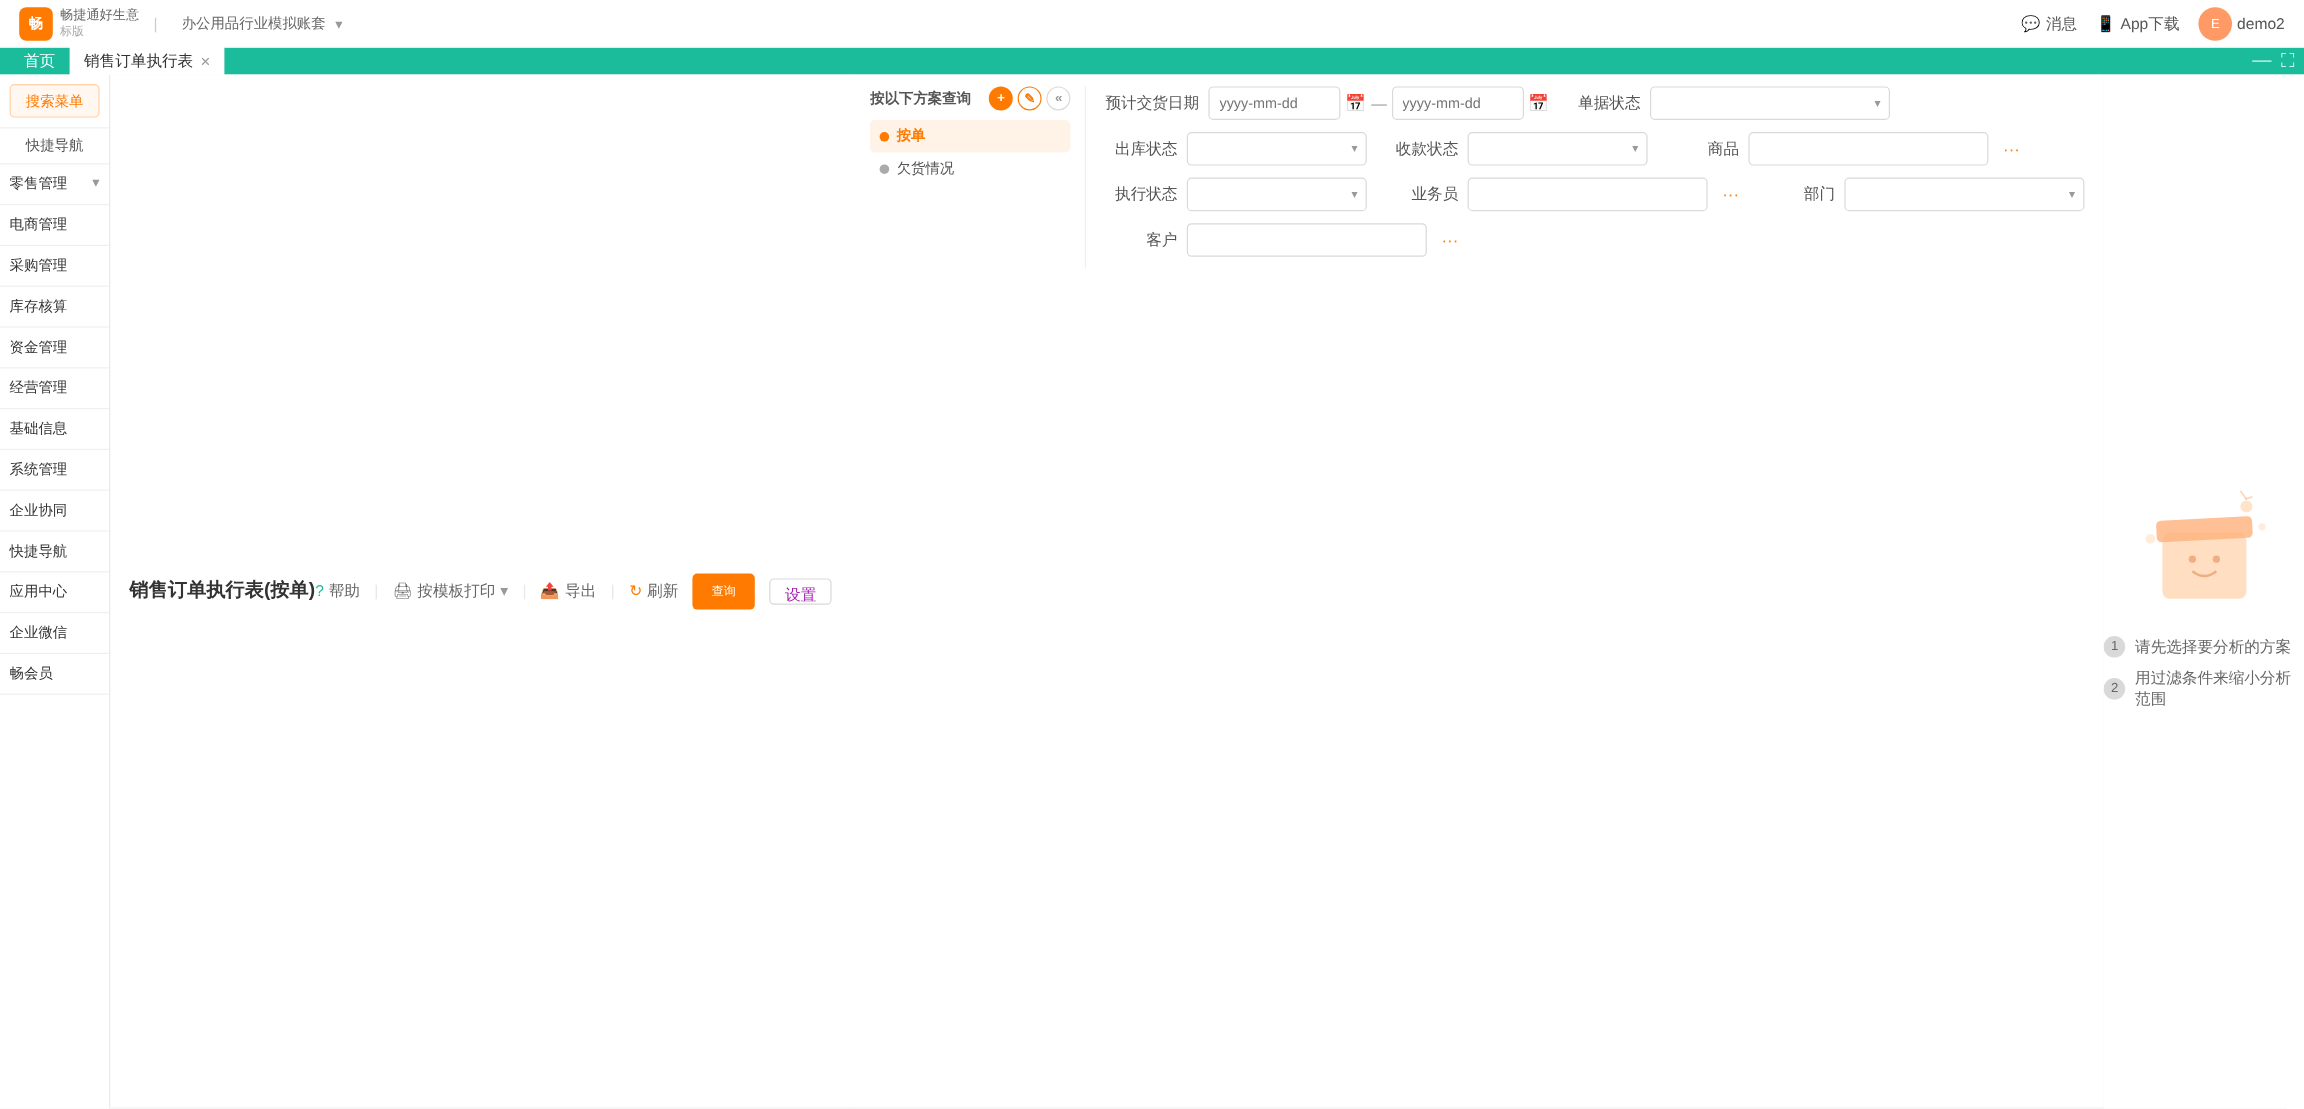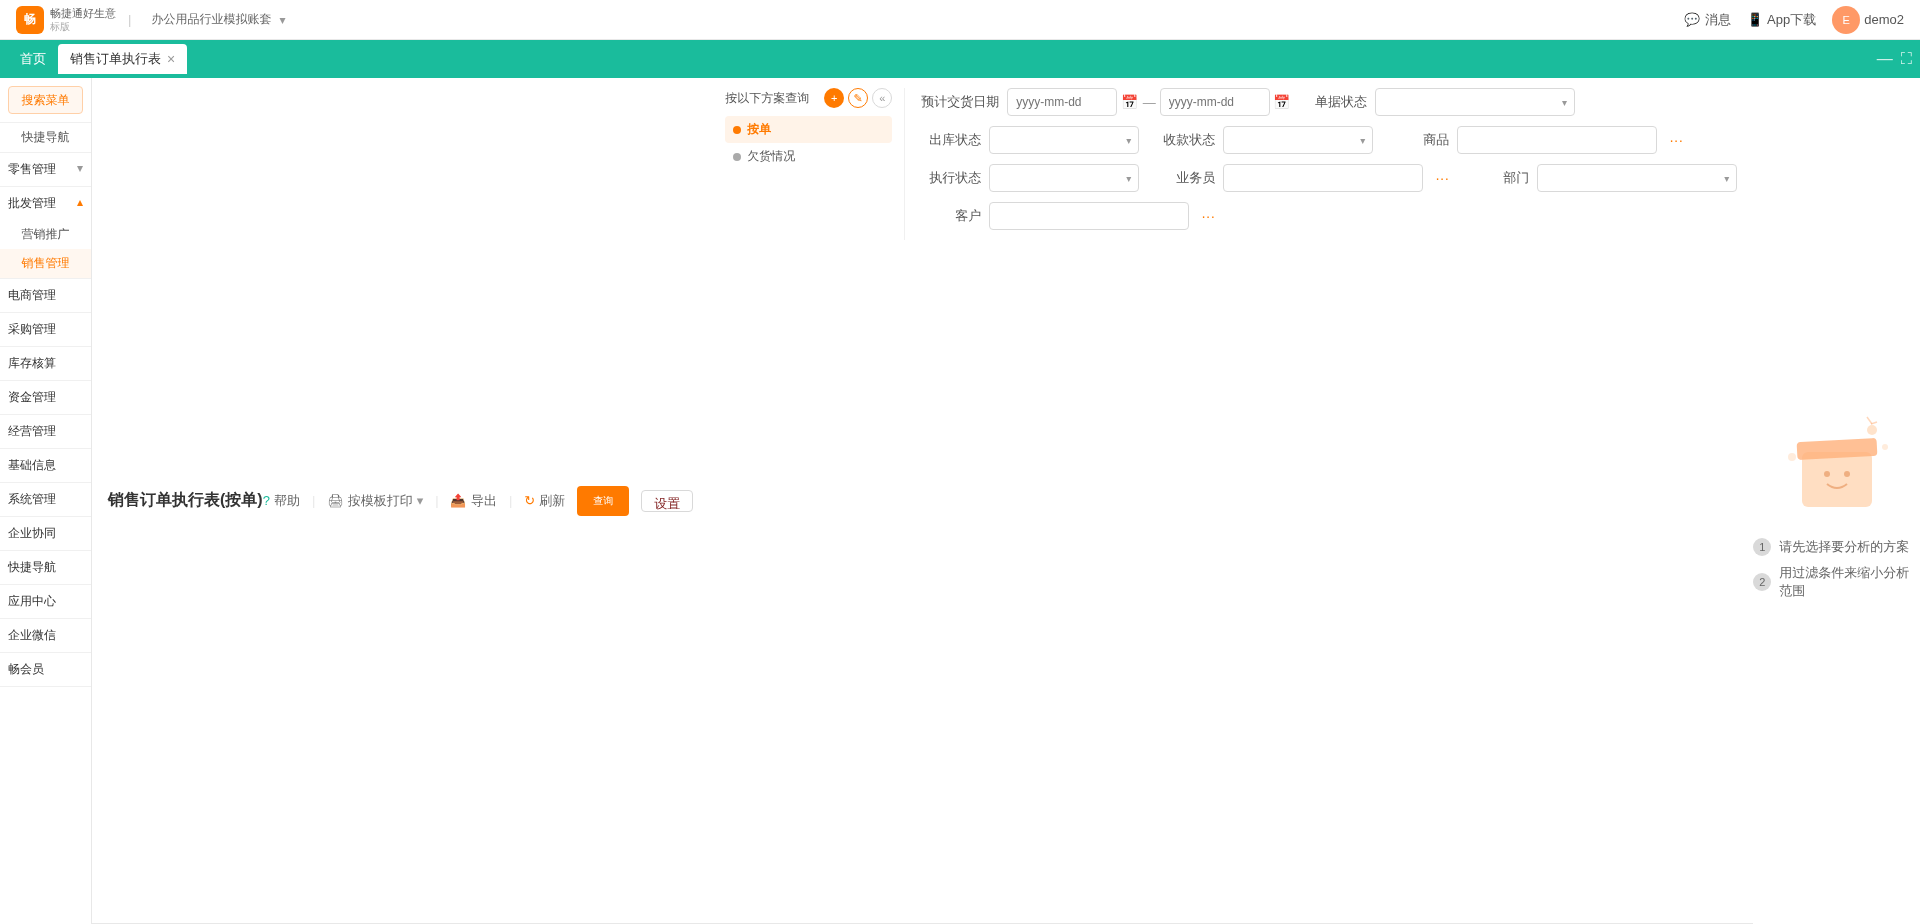--- a/index.html
+++ b/index.html
@@ -11,21 +11,21 @@
     .logo-box { display: flex; align-items: center; gap: 6px; }
     .logo-icon { width: 28px; height: 28px; background: #ff7a00; border-radius: 6px; display: flex; align-items: center; justify-content: center; color: white; font-size: 12px; font-weight: bold; }
     .logo-text { font-size: 11px; color: #666; line-height: 1.3; }
     .breadcrumb-text { font-size: 12px; color: #666; margin-left: 8px; }
     .breadcrumb-arrow { color: #999; font-size: 12px; }
     .top-bar-right { display: flex; align-items: center; gap: 16px; }
     .top-bar-btn { display: flex; align-items: center; gap: 4px; font-size: 13px; color: #555; cursor: pointer; }
     .avatar { width: 28px; height: 28px; border-radius: 50%; background: #ff9966; display: flex; align-items: center; justify-content: center; color: white; font-size: 11px; overflow: hidden; }
 
     
-    .tab-bar { height: 38px; background: #1abc9c; display: flex; align-items: center; padding: 0 8px; flex-shrink: 0; }
+    .tab-bar { height: 22px; background: #1abc9c; display: flex; align-items: center; padding: 0 8px; flex-shrink: 0; }
     .tab-item { height: 30px; display: flex; align-items: center; padding: 0 12px; border-radius: 4px 4px 0 0; cursor: pointer; font-size: 13px; gap: 6px; }
     .tab-item.home { background: transparent; color: white; }
     .tab-item.active { background: #fff; color: #333; }
     .tab-close { color: #999; font-size: 14px; cursor: pointer; }
     .tab-bar-actions { margin-left: auto; display: flex; gap: 8px; }
     .tab-action-btn { color: white; font-size: 16px; cursor: pointer; opacity: 0.8; }
 
     
     .main-layout { display: flex; flex: 1; overflow: hidden; }
 
@@ -46,21 +46,21 @@
     .page-header { background: #fff; padding: 12px 16px; display: flex; align-items: center; justify-content: space-between; border-bottom: 1px solid #e8e8e8; flex-shrink: 0; }
     .page-title { font-size: 16px; font-weight: bold; color: #333; }
     .page-actions { display: flex; align-items: center; gap: 12px; }
     .page-action-btn { display: flex; align-items: center; gap: 4px; font-size: 13px; color: #666; cursor: pointer; }
     .separator { color: #e8e8e8; }
 
     
     .filter-panel { background: #fff; border-bottom: 1px solid #e8e8e8; flex-shrink: 0; }
     .filter-panel-inner { display: flex; padding: 10px 16px; gap: 16px; }
     .filter-sidebar { width: 180px; border-right: 1px solid #f0f0f0; padding-right: 12px; flex-shrink: 0; }
-    .filter-sidebar-header { display: flex; align-items: center; gap: 6px; margin-bottom: 8px; font-size: 13px; color: #333; }
+    .filter-sidebar-header { display: flex; align-items: center; gap: 6px; margin-bottom: 8px; font-size: 13px; color: #333; font-weight: bold; }
     .filter-sidebar-actions { display: flex; align-items: center; gap: 4px; margin-left: auto; }
     .filter-sidebar-action { width: 20px; height: 20px; border-radius: 50%; background: #ff7a00; color: white; display: flex; align-items: center; justify-content: center; font-size: 11px; cursor: pointer; }
     .filter-sidebar-action.outline { background: transparent; border: 1px solid #ff7a00; color: #ff7a00; }
     .filter-sidebar-action.gray { background: transparent; border: 1px solid #d9d9d9; color: #999; }
     .filter-nav-item { display: flex; align-items: center; gap: 6px; padding: 5px 8px; border-radius: 4px; cursor: pointer; font-size: 12px; color: #555; }
     .filter-nav-item.active { background: #fff3e8; color: #ff7a00; font-weight: bold; }
     .filter-nav-item .nav-dot { width: 8px; height: 8px; border-radius: 50%; background: #ff7a00; }
     .filter-nav-item .nav-dot.gray { background: #aaa; }
 
     .filter-main { flex: 1; }
@@ -85,21 +85,21 @@
     
     .results-area { flex: 1; overflow: auto; display: flex; align-items: center; justify-content: center; background: #fff; margin: 0; }
     .empty-state { display: flex; flex-direction: column; align-items: center; gap: 16px; }
     .empty-illustration { width: 120px; height: 120px; position: relative; }
     .empty-text { display: flex; flex-direction: column; gap: 8px; }
     .empty-step { display: flex; align-items: center; gap: 8px; font-size: 13px; color: #666; }
     .step-num { width: 18px; height: 18px; background: #d9d9d9; border-radius: 50%; display: flex; align-items: center; justify-content: center; font-size: 11px; color: #666; flex-shrink: 0; }
 
     
     .btn-orange { background: #ff7a00; color: white; border: none; border-radius: 4px; padding: 5px 16px; font-size: 10px; cursor: pointer; height: 30px; }
-    .btn-white { background: white; color: #7f1d1d; border: 1px solid #d9d9d9; border-radius: 4px; padding: 4px 12px; font-size: 13px; cursor: pointer; height: 22px; }
+    .btn-white { background: white; color: #a21caf; border: 1px solid #d9d9d9; border-radius: 4px; padding: 4px 12px; font-size: 13px; cursor: pointer; height: 22px; }
   </style>
 </head>
 <body>
 
 <div class="top-bar">
   <div class="top-bar-left">
     <div class="logo-box">
       <div class="logo-icon">畅</div>
       <div class="logo-text">
         <div>畅捷通好生意</div>
@@ -150,28 +150,20 @@
     </div>
     <div class="sidebar-nav-btn">快捷导航</div>
     <div class="sidebar-section">
       <div class="sidebar-section-header">
         <span>零售管理</span>
         <span style="color:#999;">▾</span>
       </div>
     </div>
     <div class="sidebar-section">
       <div class="sidebar-section-header">
-        <span>批发管理</span>
-        <span style="color:#ff7a00;">▴</span>
-      </div>
-      <div class="sidebar-item">营销推广</div>
-      <div class="sidebar-item active">销售管理</div>
-    </div>
-    <div class="sidebar-section">
-      <div class="sidebar-section-header">
         <span>电商管理</span>
       </div>
     </div>
     <div class="sidebar-section">
       <div class="sidebar-section-header">
         <span>采购管理</span>
       </div>
     </div>
     <div class="sidebar-section">
       <div class="sidebar-section-header">

